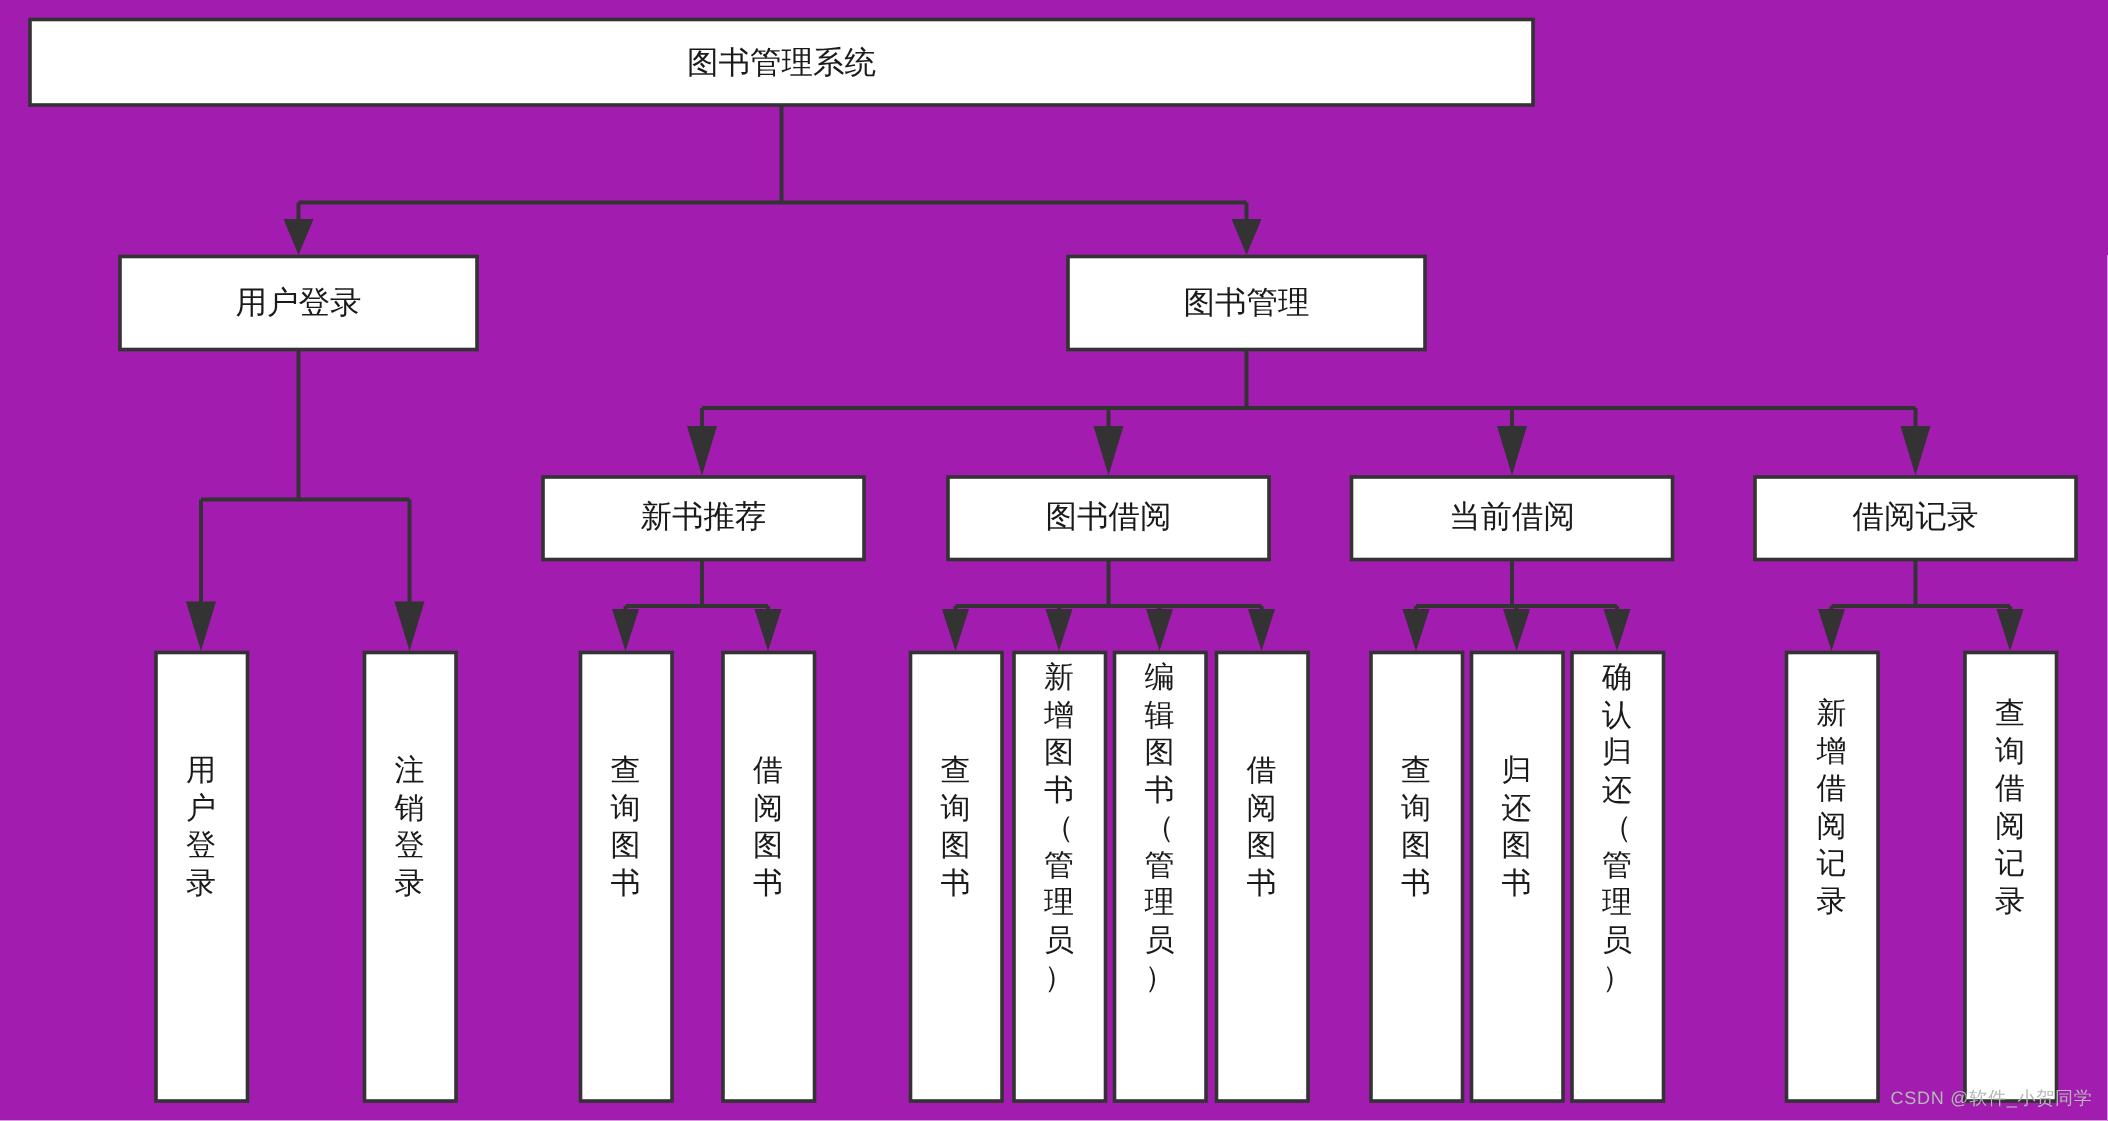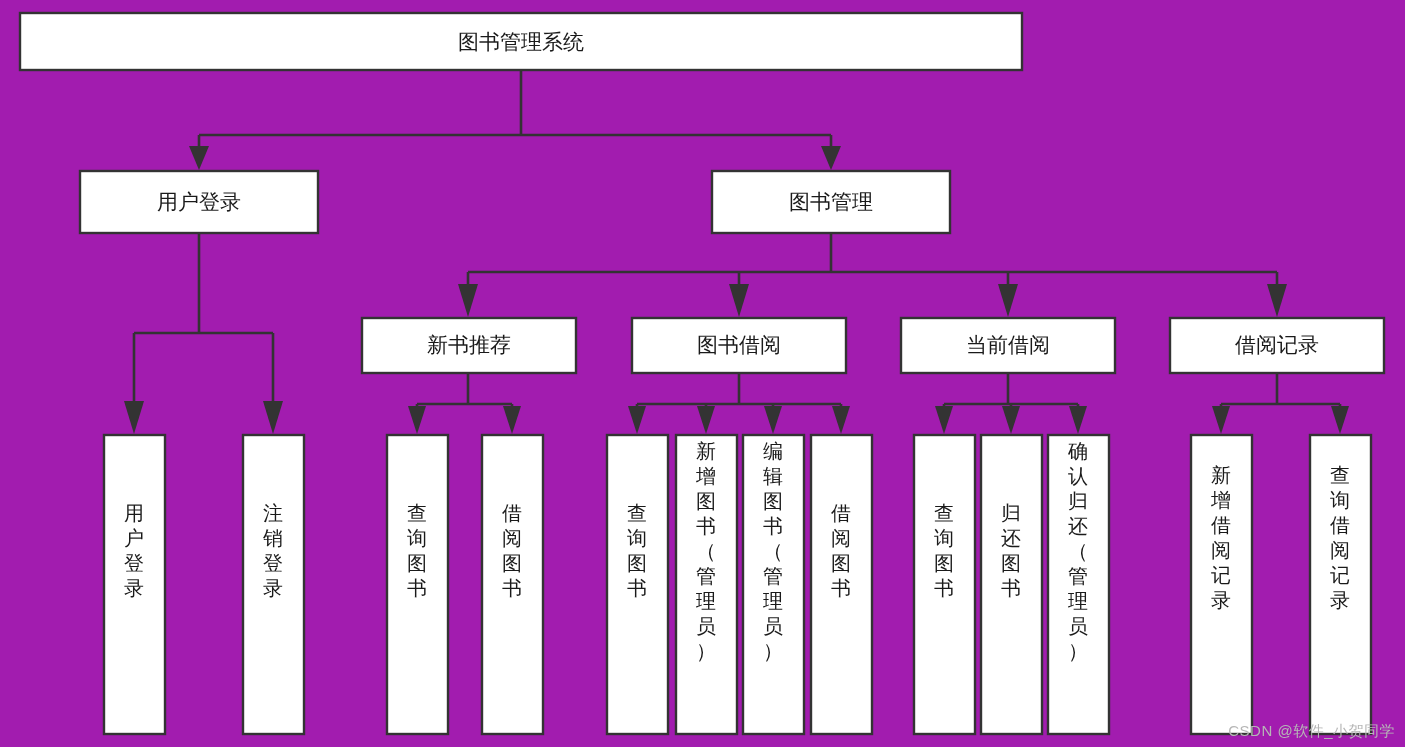--- a/index.html
+++ b/index.html
@@ -52,21 +52,21 @@
     font-family: "Liberation Sans", "DejaVu Sans", sans-serif;
     fill: #1a1a1a;
     font-size: 20px;
     text-anchor: middle;
   }
   .watermark-text {
     position: absolute;
     right: 10px;
     bottom: 6px;
     font-family: "Liberation Sans", "DejaVu Sans", sans-serif;
-    font-size: 15px;
+    font-size: 12px;
     color: #b6b6b6;
     letter-spacing: 0.5px;
     white-space: nowrap;
     user-select: none;
     pointer-events: none;
   }
 </style>
 </head>
 <body>
 

